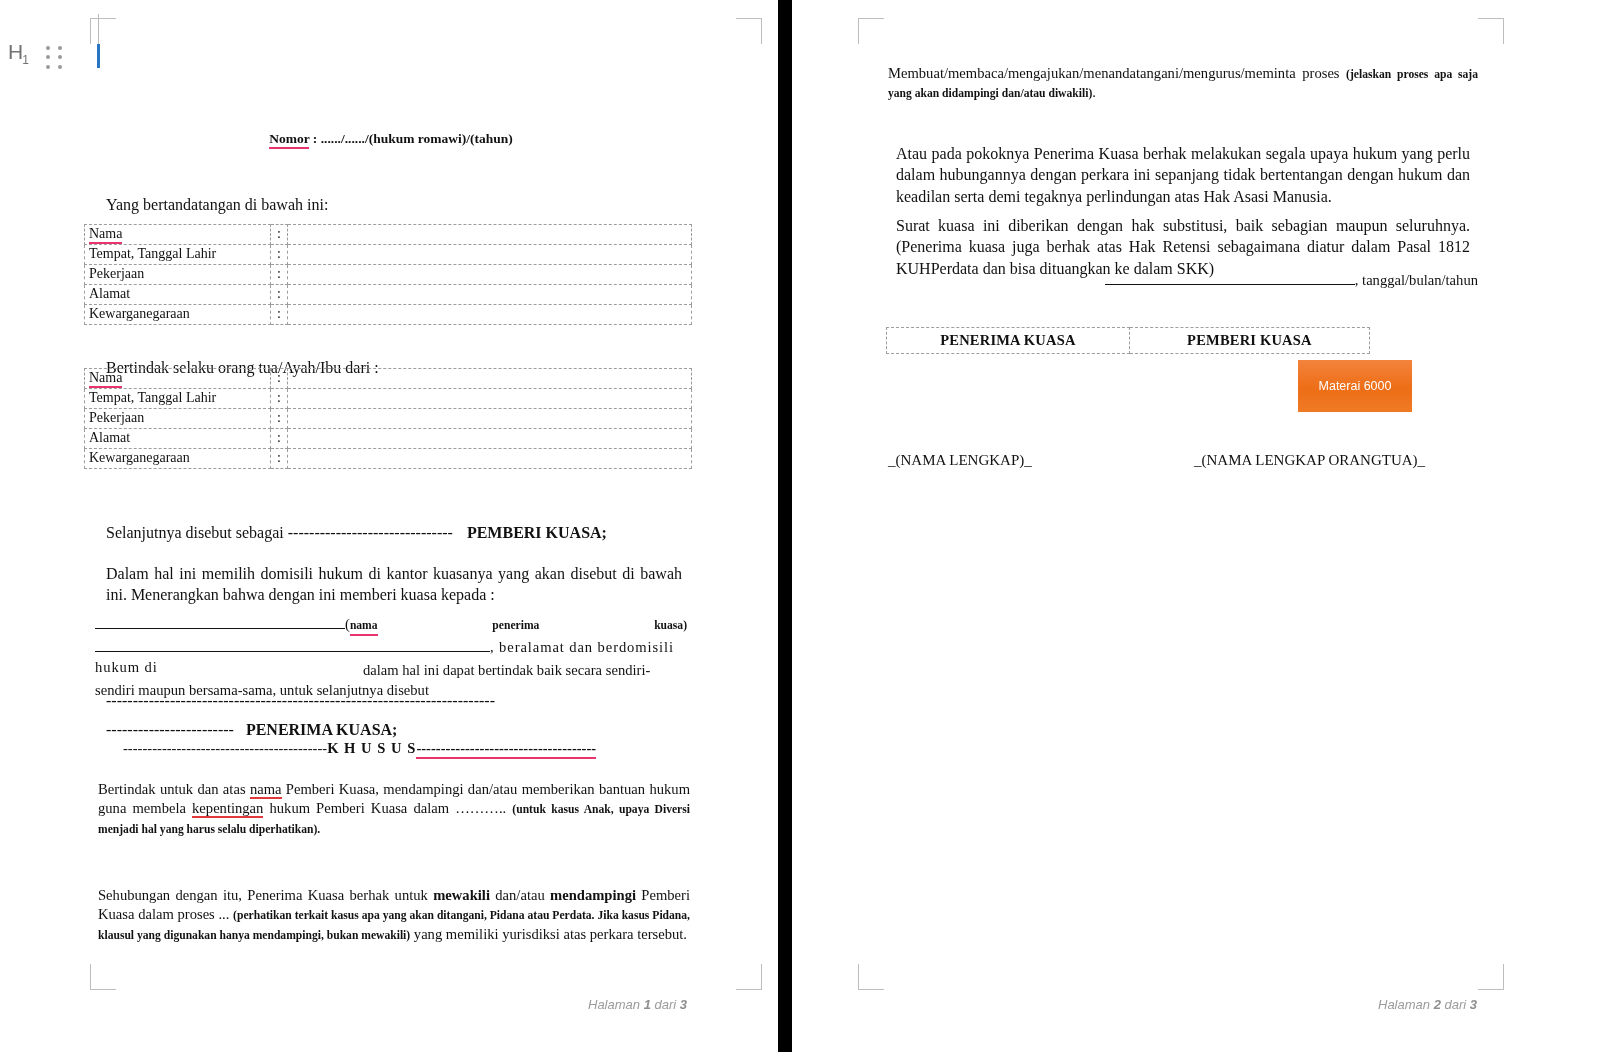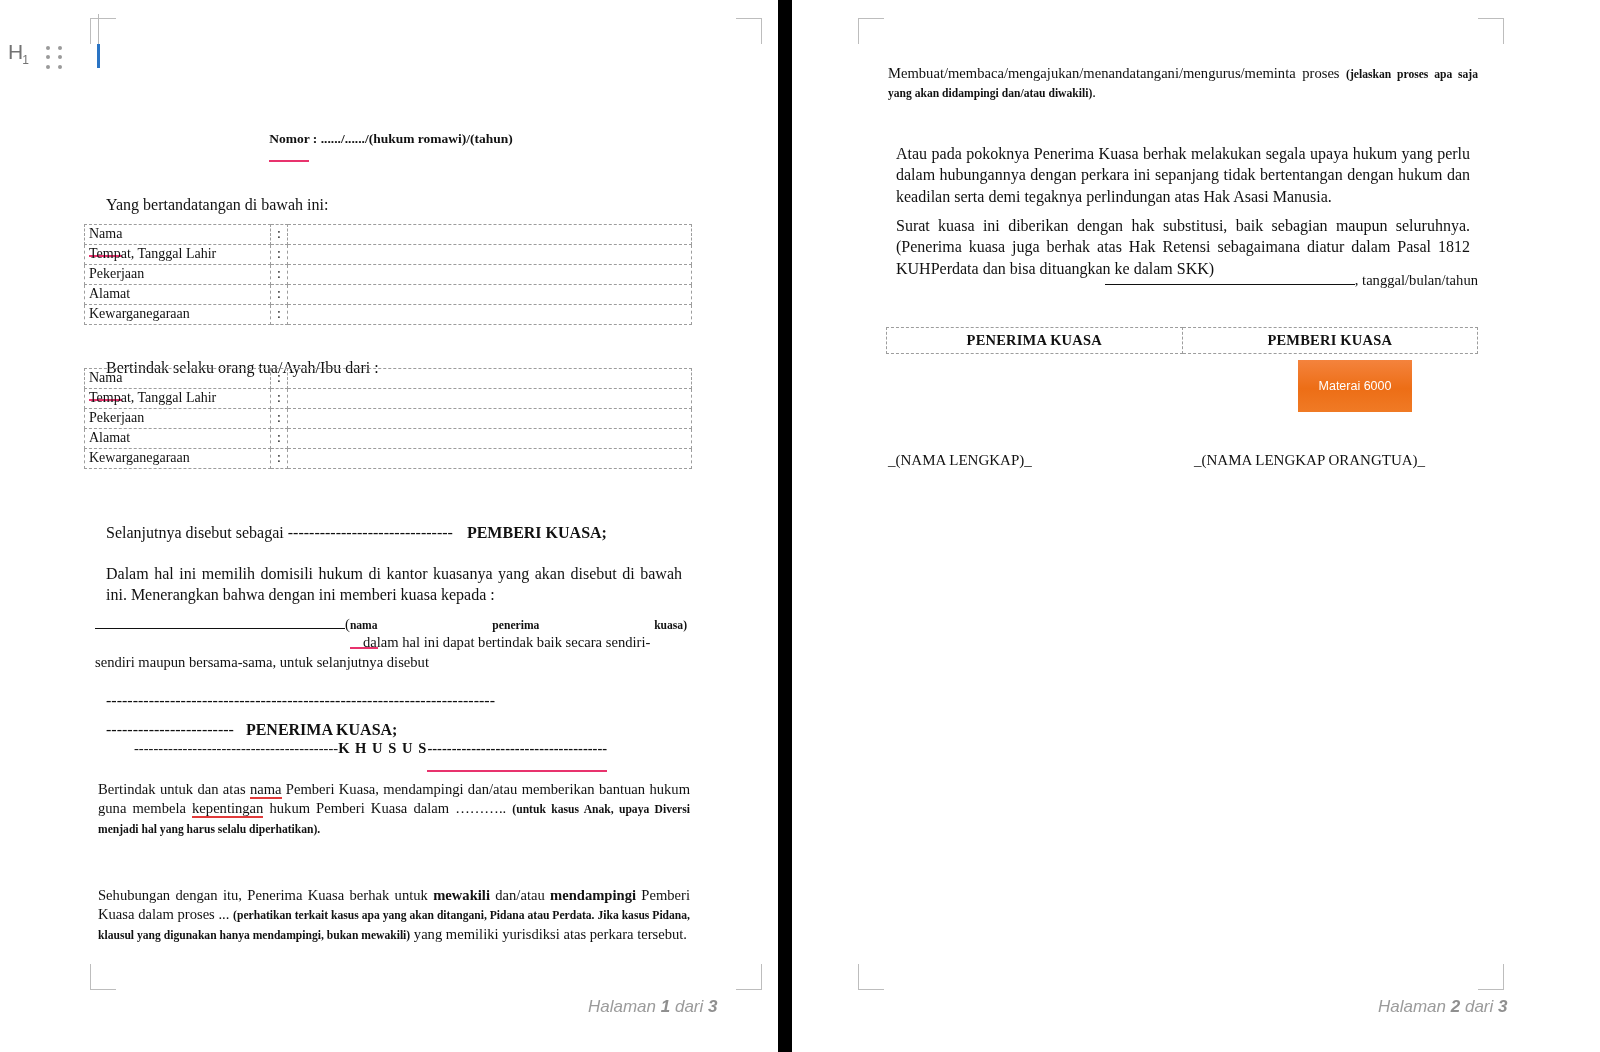--- a/index.html
+++ b/index.html
@@ -76,21 +76,21 @@
 
   
   .doc-l { position:absolute; left:95px; top:0; width:592px; color:#111; }
   .doc-r { position:absolute; left:888px; top:0; width:590px; color:#111; }
 
   .title {
     text-align:center; font-weight:700; font-size:16px;
     text-decoration:underline; text-underline-offset:3px; letter-spacing:.3px;
   }
   .subtitle { text-align:center; font-weight:700; font-size:13.5px; margin-top:3px; }
-  .sq-pink { border-bottom:2.5px solid #e8336d; padding-bottom:14px; }
+  .sq-pink { border-bottom:2.5px solid #e8336d; padding-bottom:1px; }
   .sq-red  { border-bottom:2px solid #e23a3a; padding-bottom:0; }
 
   p.b { font-size:16px; line-height:1.33; margin:8px; text-align:justify; }
   p.bj { font-size:14.6px; line-height:1.33; margin:0; text-align:justify; text-align-last:left; }
   .sm { font-size:11.6px; font-weight:700; font-family:"Liberation Serif", serif; }
   .bold { font-weight:700; }
 
   
   table.fields {
     border-collapse:collapse; width:608px; font-size:14px;
@@ -99,21 +99,21 @@
     border:1px dashed #9d9d9d;
     padding:1px 4px 2px 4px;
     height:20px; vertical-align:middle;
     line-height:1.15;
   }
   td.lbl { width:186px; }
   td.cln { width:17px; text-align:center; }
   td.val { width:405px; }
 
   
-  table.sig { border-collapse:collapse; width:592px; font-size:14.5px; }
+  table.sig { border-collapse:collapse; width:484px; font-size:14.5px; }
   table.sig td {
     border:1px dashed #9d9d9d; height:26px;
     text-align:center; font-weight:700; letter-spacing:.2px;
   }
 
   .materai {
     width:114px; height:52px; margin-left:auto; margin-right:66px;
     background: linear-gradient(180deg,#F4833D 0%, #ED6E16 55%, #F07A25 100%);
     display:flex; align-items:center; justify-content:center;
     font-family:"Liberation Sans", sans-serif; color:#fff; font-size:12.5px; font-weight:400;
@@ -125,21 +125,21 @@
 
   .dateline { text-align:right; font-size:14.6px; }
   .ul-blank { display:inline-block; border-bottom:1px solid #111; width:160px; height:13px; }
   .ul-blank.w1 { width:250px; }
   .ul-blank.w2 { width:395px; }
   .ul-blank.w3 { width:46px; }
   .ul-blank.w4 { width:52px; }
 
   .footer {
     position:absolute; font-family:"Liberation Sans", sans-serif;
-    font-style:italic; font-size:17px; color:#9b9b9b;
+    font-style:italic; font-size:13px; color:#9b9b9b;
   }
   .footer b { color:#8f8f8f; }
 </style>
 </head>
 <body>
 
 <div id="app">
 
   <div class="gutter"></div>
 
@@ -259,35 +259,38 @@
     </div>
 
     <div style="position:absolute; top:615px; left:0px; width:592px;">
       <div style="font-size:14.6px; line-height:1.33; display:flex; align-items:baseline;">
         <span class="ul-blank w1"></span>
           <span>(</span>
           <span class="sm sq-pink">nama</span>
         <span class="sm" style="margin-left:auto;">penerima</span>
         <span class="sm" style="margin-left:auto;">kuasa)</span>
       </div>
+      <div style="font-size:14.6px; line-height:1.33; margin-top:2px;">
+        <span class="ul-blank w2"></span><span style="letter-spacing:.9px;">, beralamat dan berdomisili hukum di</span>
+      </div>
       <div style="font-size:14.6px; line-height:1.33; margin-top:-16px; text-indent:268px;">
         <span>dalam hal ini dapat bertindak baik secara sendiri-sendiri maupun bersama-sama, untuk selanjutnya disebut </span>
       </div>
     </div>
 
     <div style="position:absolute; top:682px; left:3px; width:592px;">
       <p class="b">
         <span>-------------------------------------------------------------------------</span>
       </p>
       <p class="b" style="margin-top:2px;">
         <span>------------------------</span><span class="bold" style="padding-left:12px;">PENERIMA KUASA;</span>
       </p>
     </div>
 
-    <div style="position:absolute; top:740px; left:28px; width:570px; font-size:14.6px;margin-left:11px;">
+    <div style="position:absolute; top:740px; left:28px; width:570px; font-size:14.6px;">
       <span>------------------------------------------</span><span class="bold" style="letter-spacing:1px;">K H U S U S</span><span class="bold sq-pink">-------------------------------------</span>
     </div>
 
     <div style="position:absolute; top:780px; left:3px; width:592px;">
       <p class="bj">
         <span>Bertindak untuk dan atas </span><span class="sq-red">nama</span><span> Pemberi Kuasa, mendampingi dan/atau memberikan bantuan hukum guna membela </span><span class="sq-red">kepentingan</span><span> hukum Pemberi Kuasa dalam ……….. </span><span class="sm">(untuk kasus Anak, upaya Diversi menjadi hal yang harus selalu diperhatikan).</span>
       </p>
     </div>
 
     <div style="position:absolute; top:886px; left:3px; width:592px;">

